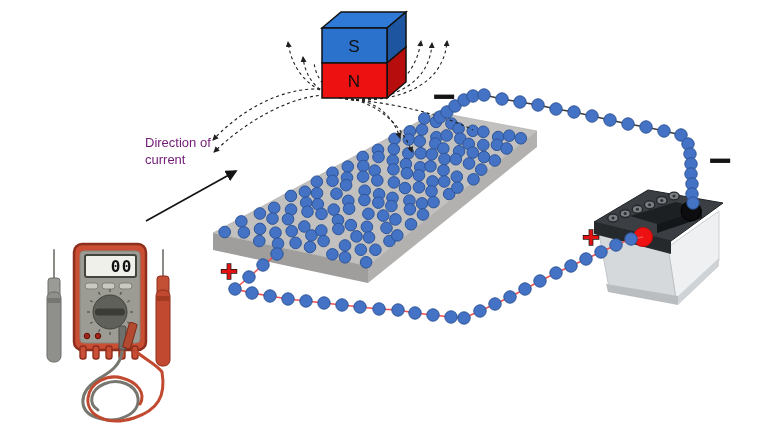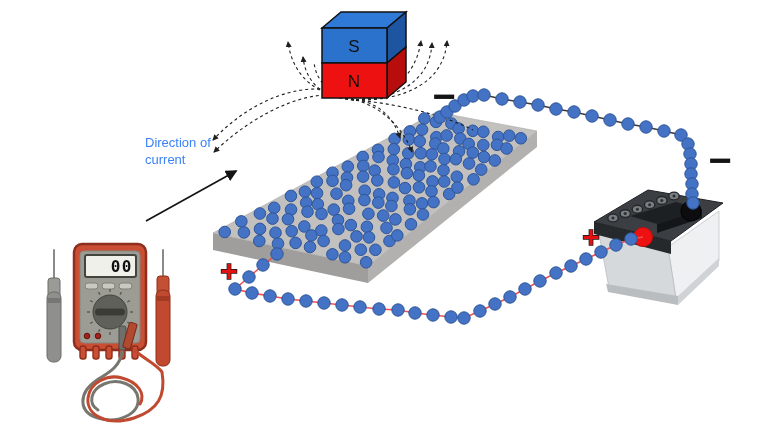--- a/index.html
+++ b/index.html
@@ -1,20 +1,20 @@
 <!DOCTYPE html>
 <html><head>
 <meta charset="utf-8">
 <style>
   html,body{margin:0;padding:0;background:#fff;}
   .stage{position:relative;width:768px;height:436px;background:#ffffff;overflow:hidden;
          font-family:"Liberation Sans", sans-serif;}
   svg{display:block;}
   .dir-label{font-family:"Liberation Sans", sans-serif;font-size:13px;line-height:1.32;
-             color:#3b82f6;}
+             color:#701a75;}
   text{font-family:"Liberation Sans", sans-serif;}
   .seg{font-family:"DejaVu Sans Mono", monospace;font-weight:bold;letter-spacing:1.5px;}
   .pole{font-size:17px;fill:#101010;}
   .plus{font-size:30px;font-weight:bold;stroke:#141414;stroke-width:1.4px;paint-order:stroke;}
   .minus{font-size:40px;font-weight:bold;fill:#141414;}
 </style>
 </head>
 <body>
 
 <div class="stage">

